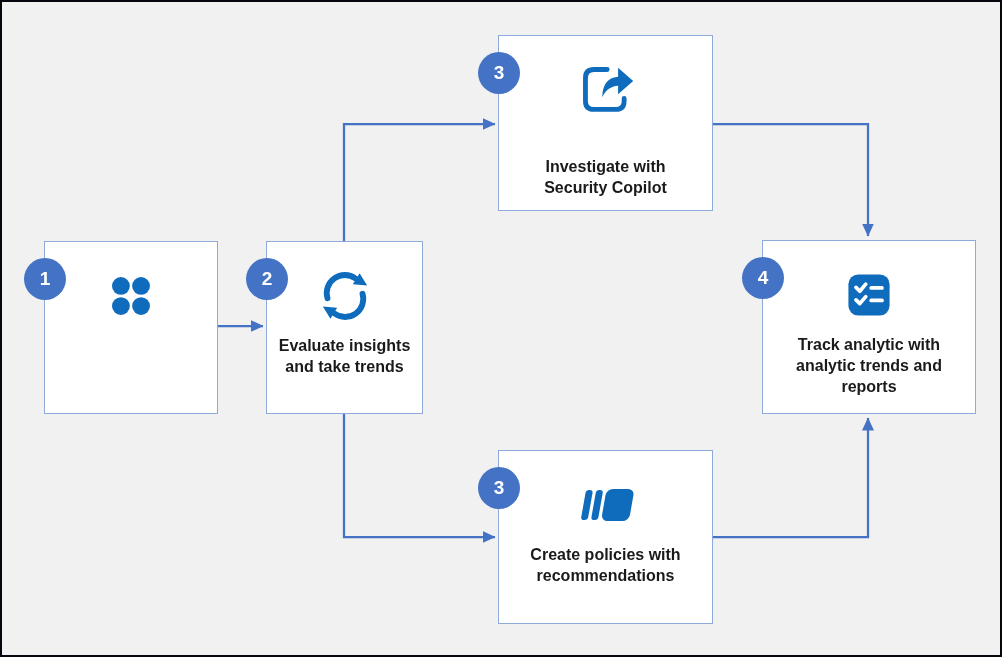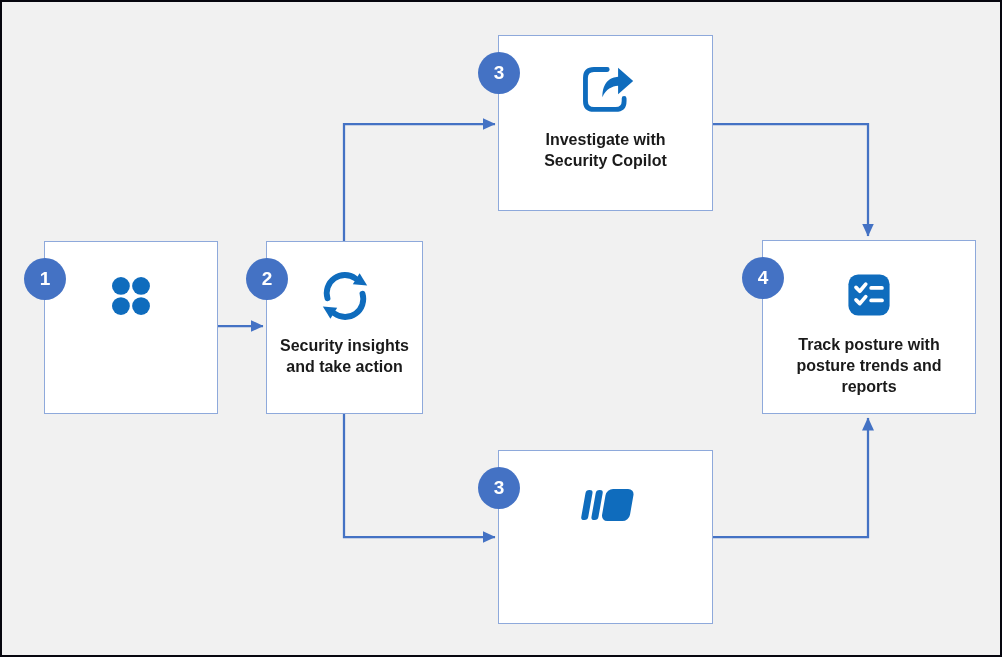--- a/index.html
+++ b/index.html
@@ -71,21 +71,21 @@
     text-align:center;
   }
   
   .n1{left:42px;top:239px;width:174px;height:173px;}
   .n2{left:264px;top:239px;width:157px;height:173px;}
   .n3{left:496px;top:33px;width:215px;height:176px;}
   .n4{left:760px;top:238px;width:214px;height:174px;}
   .n5{left:496px;top:448px;width:215px;height:174px;}
   .n1 .node-label{max-width:104px;}
   .n2 .node-label{max-width:140px;}
-  .n3 .node-label{max-width:142px;}
+  .n3 .node-label{max-width:142px;margin-top:27px;}
   .n4 .node-label{max-width:166px;}
   .n5 .node-label{max-width:176px;}
 </style>
 </head>
 <body>
 
 <div class="canvas">
 
   <svg class="connectors" viewBox="0 0 1002 657">
     <defs>
@@ -115,21 +115,21 @@
   <div class="node n2">
     <div class="badge">2</div>
     <div class="icon-wrap">
       <svg width="56" height="56" viewBox="0 0 48 48">
         <path class="icon-stroke" stroke-width="5" stroke-linecap="round" d="M9,26 A15.5,15.5 0 0 1 33,9"></path>
         <path class="icon-fill" d="M43,15 L30.7,13.9 L36.5,4.5 Z"></path>
         <path class="icon-stroke" stroke-width="5" stroke-linecap="round" d="M39,22 A15.5,15.5 0 0 1 15,39"></path>
         <path class="icon-fill" d="M5,33 L17.3,34.1 L11.5,43.5 Z"></path>
       </svg>
     </div>
-    <div class="node-label">Security insights and take action</div>
+    <div class="node-label">Evaluate insights and take trends</div>
   </div>
 
   <div class="node n3">
     <div class="badge">3</div>
     <div class="icon-wrap">
       <svg width="58" height="58" viewBox="0 0 48 48">
         <path class="icon-stroke" stroke-width="4" stroke-linecap="round" d="M25,7 H14 Q7,7 7,14 V33 Q7,40 14,40 H32 Q39,40 39,33 V31"></path>
         <path class="icon-fill" d="M21,30 C21,17 28,13.5 34,13 L34,5.5 L46.5,16.5 L34,27.5 L34,20.5 C29,21 24,23 21,30 Z"></path>
       </svg>
     </div>
@@ -140,29 +140,30 @@
     <div class="badge">4</div>
     <div class="icon-wrap">
       <svg width="52" height="52" viewBox="0 0 48 48">
         <rect class="icon-fill" x="5" y="5" width="38" height="38" rx="9"></rect>
         <path d="M12,17 L15.5,20.5 L21,14" stroke="#ffffff" stroke-width="3.4" fill="none" stroke-linecap="round" stroke-linejoin="round"></path>
         <path d="M26,17.5 H36" stroke="#ffffff" stroke-width="3.4" fill="none" stroke-linecap="round"></path>
         <path d="M12,28.5 L15.5,32 L21,25.5" stroke="#ffffff" stroke-width="3.4" fill="none" stroke-linecap="round" stroke-linejoin="round"></path>
         <path d="M26,29 H36" stroke="#ffffff" stroke-width="3.4" fill="none" stroke-linecap="round"></path>
       </svg>
     </div>
-    <div class="node-label">Track posture with posture trends and reports</div>
+    <div class="node-label">Track analytic with analytic trends and reports</div>
   </div>
 
   <div class="node n5">
     <div class="badge">3</div>
     <div class="icon-wrap">
       <svg width="58" height="52" viewBox="0 0 54 46">
         <g transform="translate(4 0) skewX(-10)">
           <rect class="icon-fill" x="6" y="9" width="6.5" height="28" rx="3"></rect>
           <rect class="icon-fill" x="15.5" y="9" width="6.5" height="28" rx="3"></rect>
           <rect class="icon-fill" x="25" y="8" width="26" height="30" rx="6"></rect>
         </g>
       </svg>
     </div>
+    <div class="node-label">Create policies with recommendations</div>
   </div>
 
 </div>
 
 </body></html>

